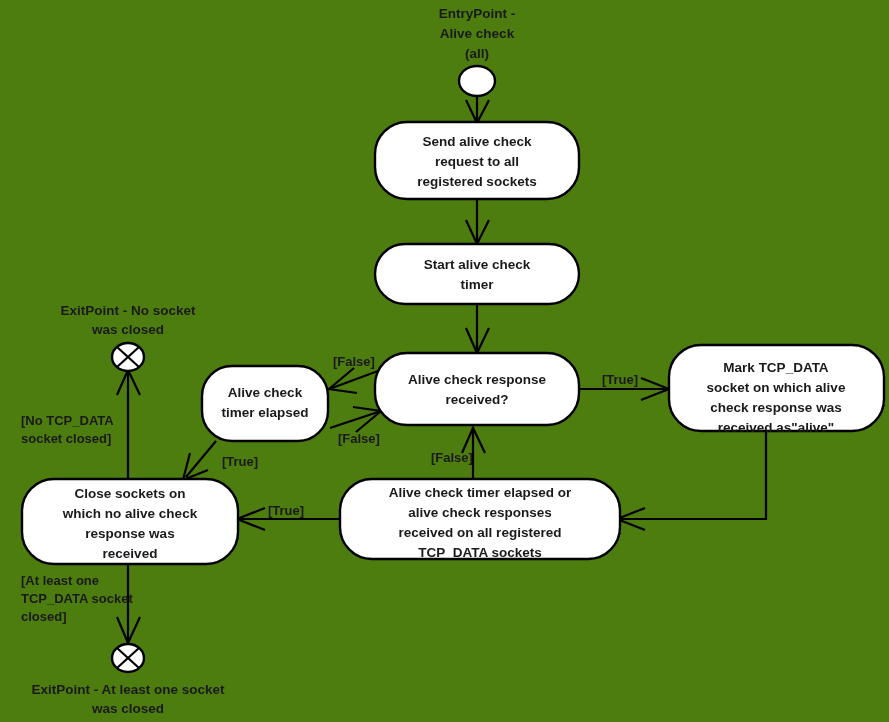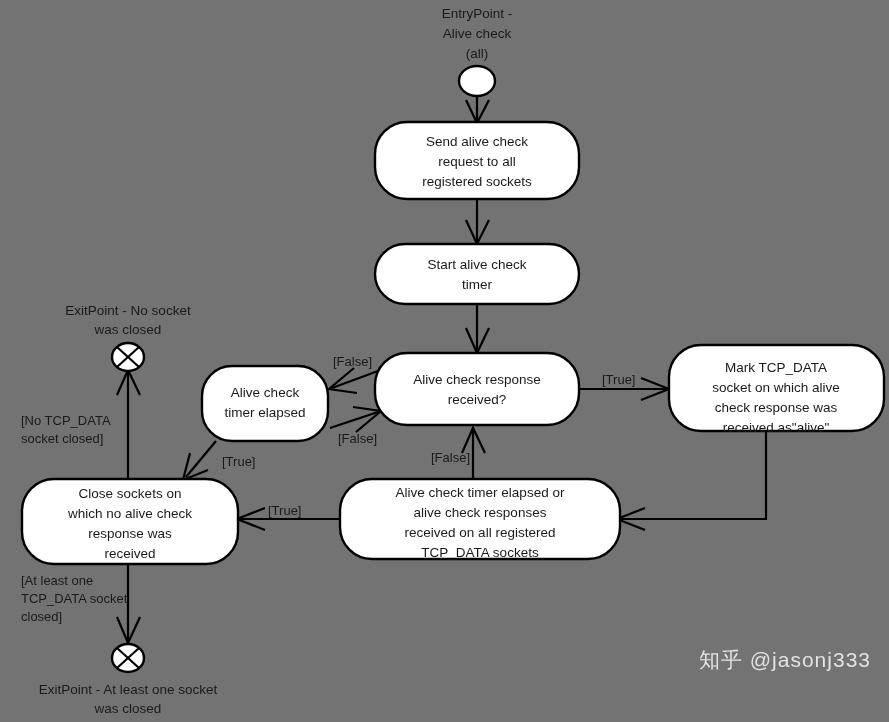--- a/index.html
+++ b/index.html
@@ -4,23 +4,24 @@
 <style>
   html, body {
     margin: 0;
     padding: 0;
     background: #ffffff;
   }
   #canvas {
     position: relative;
     width: 889px;
     height: 722px;
-    background: #737373;
+    background: #4d7c0f;
     font-family: "Liberation Sans", sans-serif;
     overflow: hidden;
+    font-weight: bold;
   }
   svg#diagram {
     position: absolute;
     top: 0;
     left: 0;
     width: 889px;
     height: 722px;
   }
   .state-box {
     fill: #ffffff;
@@ -230,15 +231,14 @@
 
     <text class="guard-label" x="21" y="425">[No TCP_DATA</text>
     <text class="guard-label" x="21" y="443">socket closed]</text>
 
     <text class="guard-label" x="21" y="585">[At least one</text>
     <text class="guard-label" x="21" y="603">TCP_DATA socket</text>
     <text class="guard-label" x="21" y="621">closed]</text>
 
   </svg>
 
-  <div class="watermark">知乎 @jasonj333</div>
 
 </div>
 
 </body></html>

